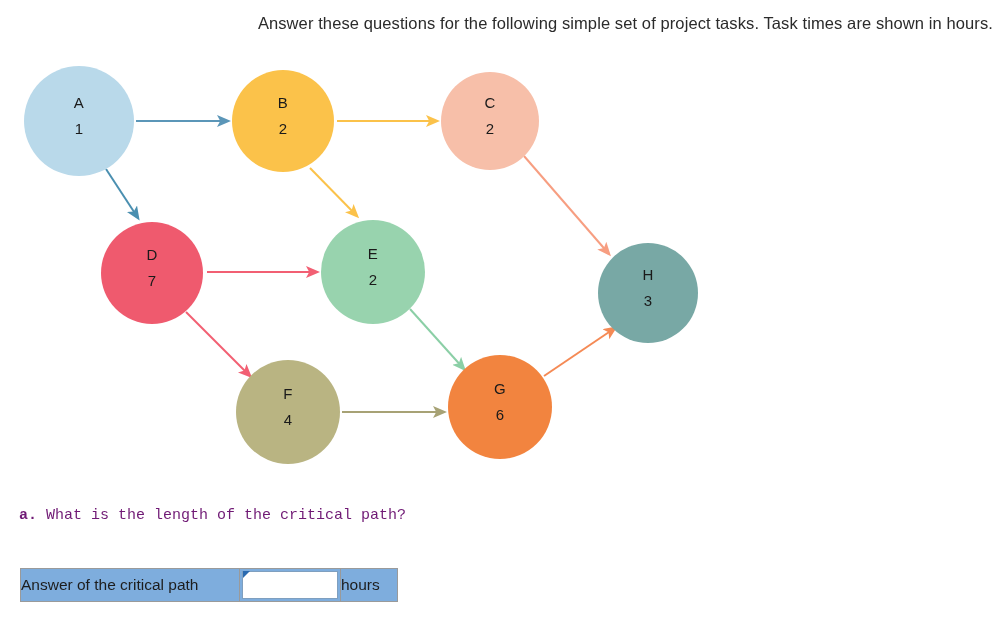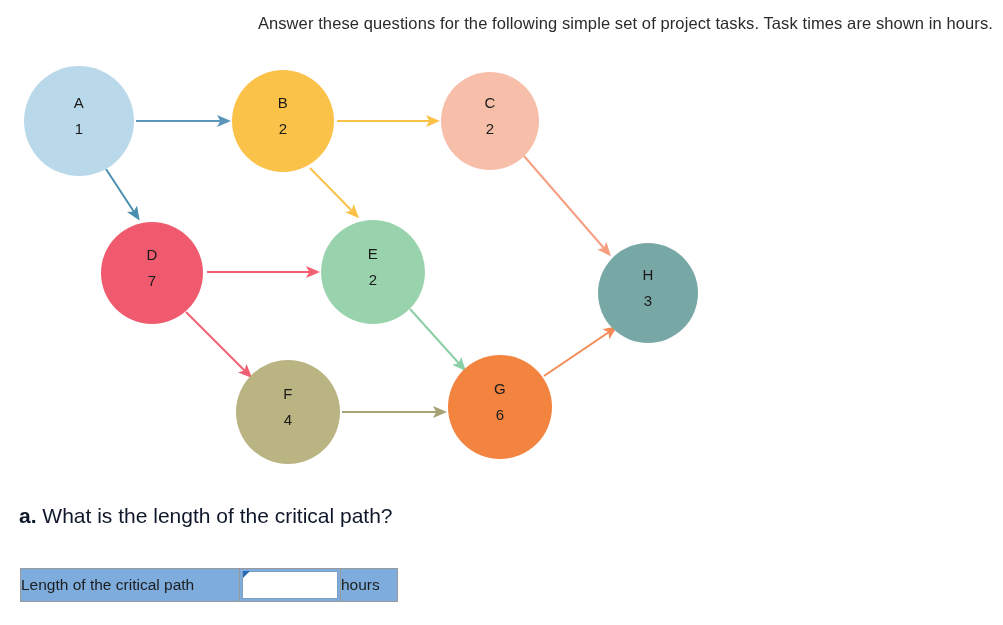--- a/index.html
+++ b/index.html
@@ -46,23 +46,24 @@
     fill: #1a1a1a;
     text-anchor: middle;
     dominant-baseline: middle;
     letter-spacing: 0.4px;
   }
 
   #question-a {
     position: absolute;
     left: 19px;
     top: 505px;
-    font-size: 21px;
+    font-size: 15px;
     line-height: 22px;
-    color: #0f172a;
+    color: #701a75;
+    font-family: Liberation Mono, monospace;
   }
   #question-a .q-label {
     font-weight: bold;
   }
 
   #answer-table {
     position: absolute;
     left: 20px;
     top: 568px;
     border-collapse: collapse;
@@ -229,21 +230,21 @@
 </div>
 
 <div id="question-a">
   <span class="q-label">a.</span>
   <span>What is the length of the critical path?</span>
 </div>
 
 <table id="answer-table">
   <tbody>
     <tr>
-      <td class="cell-label">Length of the critical path</td>
+      <td class="cell-label">Answer of the critical path</td>
       <td class="cell-input">
         <span class="cell-marker"></span>
         <input class="answer-input" type="text" value="" style="">
       </td>
       <td class="cell-units">hours</td>
     </tr>
   </tbody>
 </table>
 
 </body></html>

